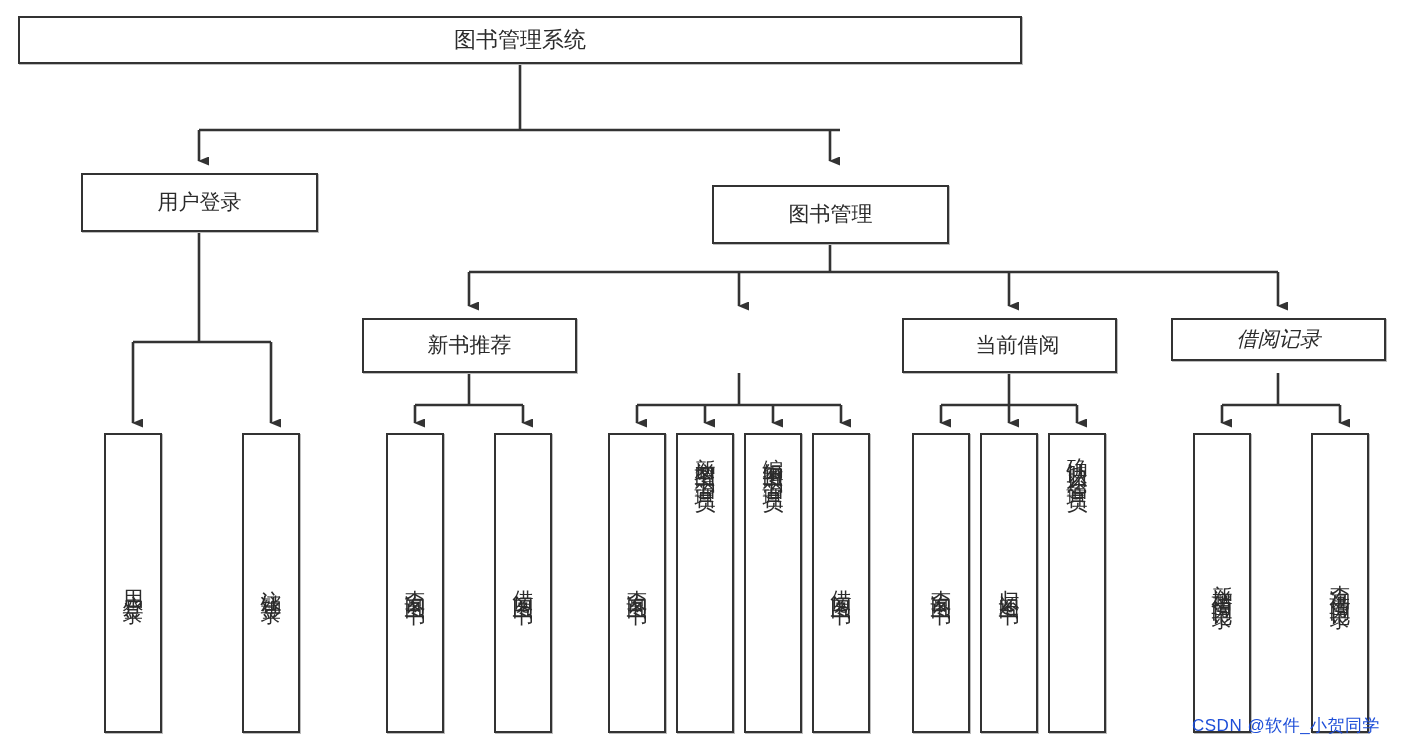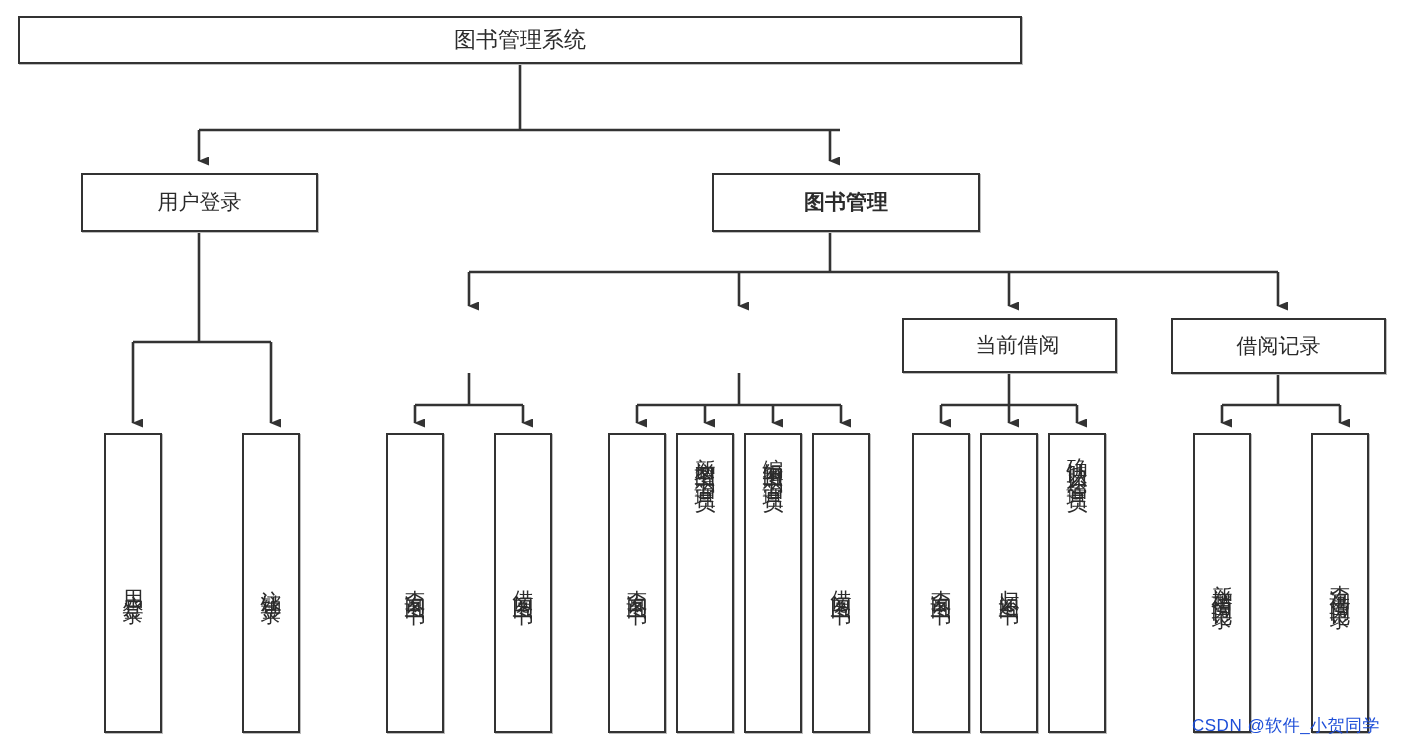--- a/index.html
+++ b/index.html
@@ -134,31 +134,34 @@
   </svg>
 
   <div class="node horiz root" style="left:18px; top:16px; width:1004px; height:48px;">
     <span class="node-label">图书管理系统</span>
   </div>
 
   <div class="node horiz" style="left:81px; top:173px; width:237px; height:59px;">
     <span class="node-label">用户登录</span>
   </div>
 
-  <div class="node horiz" style="left:712px; top:173px; width:268px; height:59px;font-weight:bold;">
+  <div class="node horiz" style="left:712px; top:185px; width:237px; height:59px;">
     <span class="node-label">图书管理</span>
   </div>
 
+  <div class="node horiz" style="left:362px; top:318px; width:215px; height:55px;">
+    <span class="node-label">新书推荐</span>
+  </div>
 
 
   <div class="node horiz" style="left:902px; top:318px; width:215px; height:55px;padding-left:16px;">
     <span class="node-label">当前借阅</span>
   </div>
 
-  <div class="node horiz" style="left:1171px; top:318px; width:215px; height:56px;">
+  <div class="node horiz" style="left:1171px; top:318px; width:215px; height:43px;font-style:italic;">
     <span class="node-label">借阅记录</span>
   </div>
 
   <div class="node vert" style="left:104px; top:433px; width:58px; height:300px;">
     <span class="node-label">用户登录</span>
   </div>
 
   <div class="node vert" style="left:242px; top:433px; width:58px; height:300px;">
     <span class="node-label">注销登录</span>
   </div>

